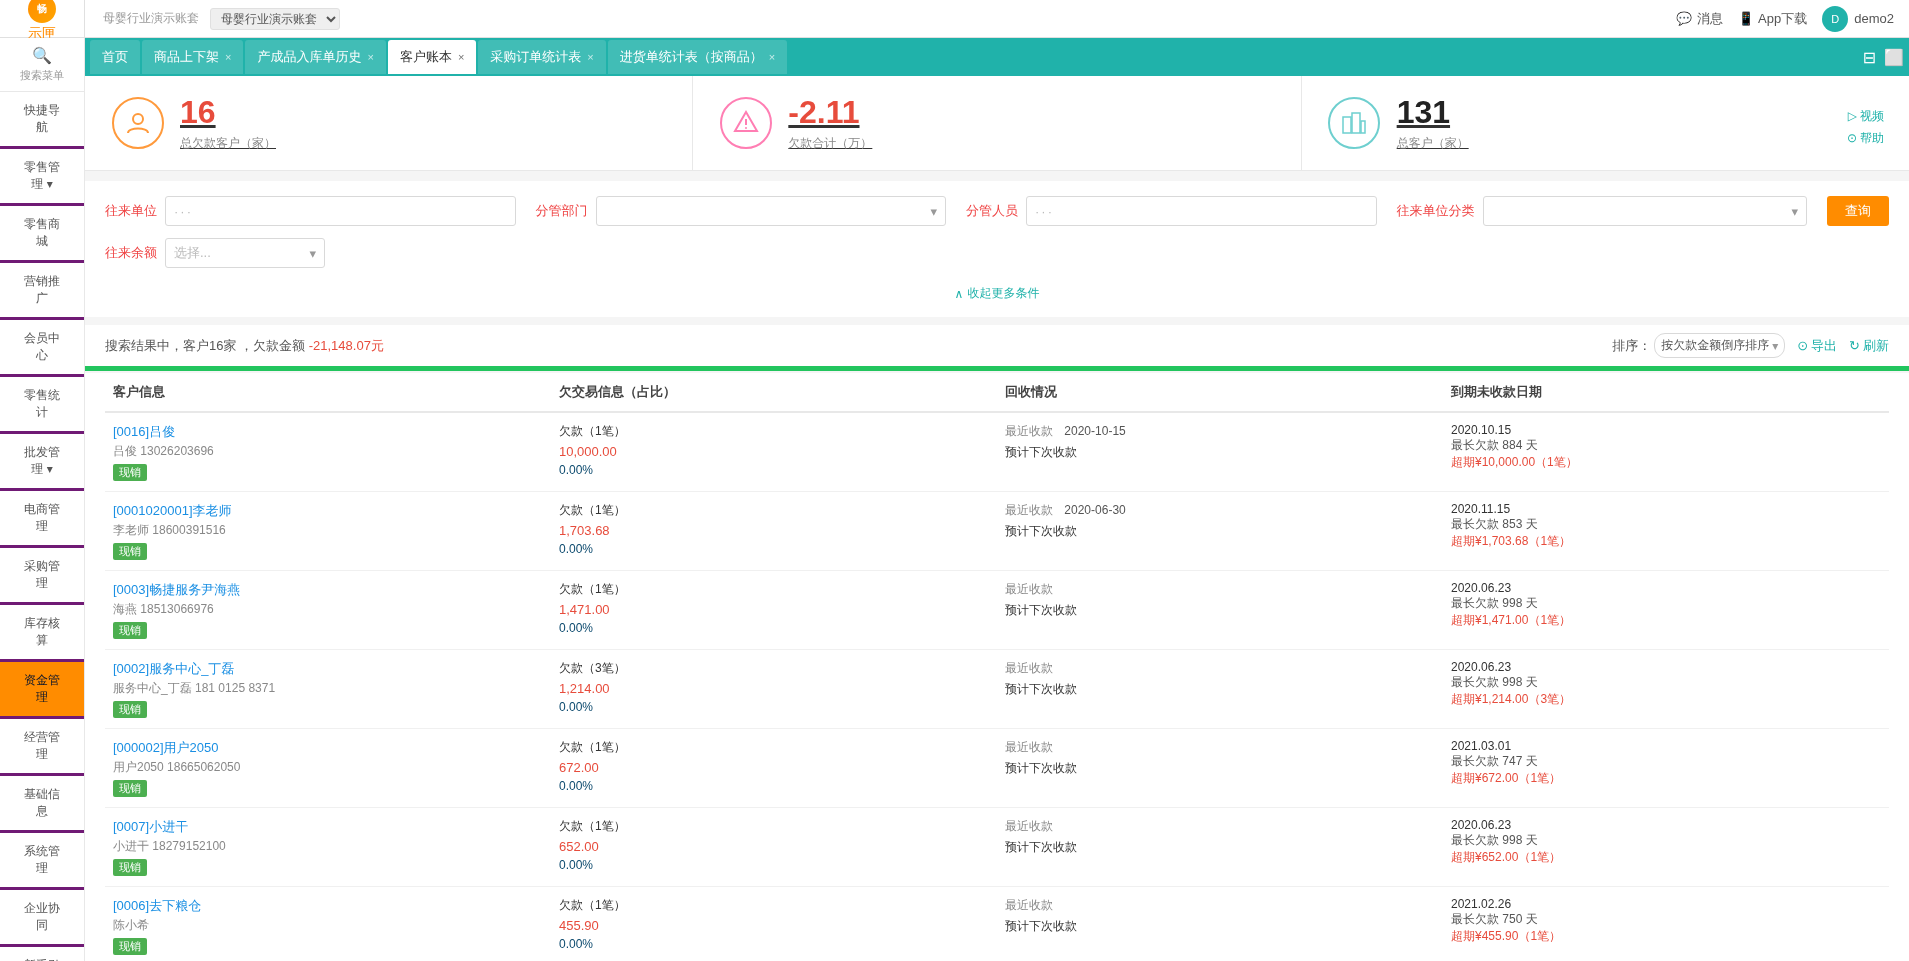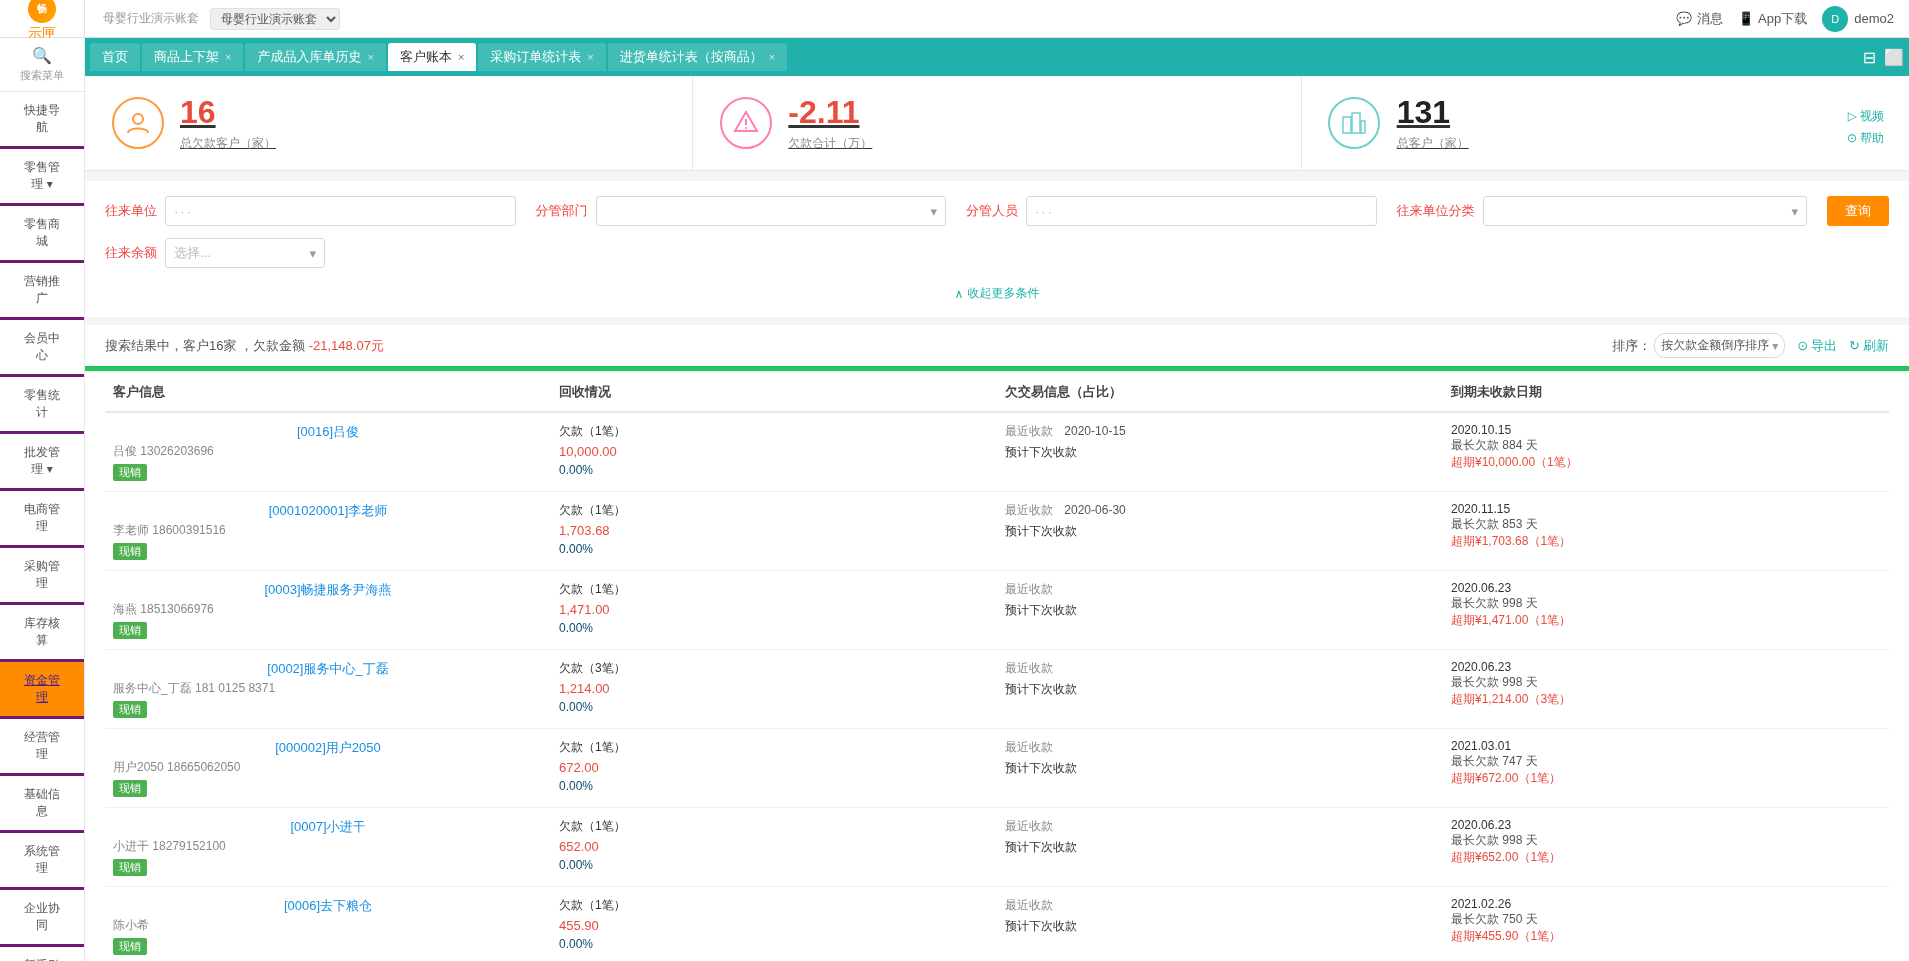--- a/index.html
+++ b/index.html
@@ -7,28 +7,28 @@
 
     
     .app-container { display: flex; flex-direction: column; height: 961px; width: 1909px; }
 
     
     .main-layout { display: flex; flex: 1; overflow: hidden; }
 
     
     .sidebar { width: 85px; background: #fff; border-right: 1px solid #e8e8e8; display: flex; flex-direction: column; overflow-y: auto; }
     .sidebar-item { padding: 10px 21px; text-align: center; cursor: pointer; font-size: 12px; color: #555; border-bottom: 3px solid #701a75; }
-    .sidebar-item.active { background: #ff8c00; color: #4c1d95; text-decoration: underline; }
+    .sidebar-item.active { background: #ff8c00; color: #0f172a; }
 
     
     .content-area { flex: 1; display: flex; flex-direction: column; overflow: hidden; }
 
     
     .tab-bar { display: flex; align-items: center; background: #20b2aa; height: 38px; padding: 0 5px; }
-    .tab { display: flex; align-items: center; padding: 0 12px; height: 28px; background: rgba(255,255,255,0.15); color: #fff; font-size: 13px; cursor: pointer; border-radius: 3px 3px 0 0; margin-right: 2px; gap: 6px; }
+    .tab { display: flex; align-items: center; padding: 0 12px; height: 34px; background: rgba(255,255,255,0.15); color: #fff; font-size: 13px; cursor: pointer; border-radius: 3px 3px 0 0; margin-right: 2px; gap: 6px; }
     .tab.active { background: #fff; color: #333; }
     .tab-close { font-size: 11px; opacity: 0.7; }
     .tab-actions { margin-left: auto; display: flex; gap: 8px; color: #fff; font-size: 16px; cursor: pointer; }
 
     
     .page-content { flex: 1; overflow-y: auto; background: #f5f5f5; padding: 0; }
 
     
     .stats-bar { display: flex; background: #fff; margin-bottom: 10px; border-bottom: 1px solid #e8e8e8; }
     .stat-item { flex: 1; display: flex; align-items: center; padding: 18px 25px; border-right: 1px solid #e8e8e8; gap: 15px; }
@@ -62,21 +62,21 @@
     .result-actions { display: flex; align-items: center; gap: 12px; font-size: 13px; color: #555; }
     .result-actions span { cursor: pointer; display: flex; align-items: center; gap: 3px; }
     .sort-select { border: 1px solid #d9d9d9; border-radius: 11px; padding: 3px 6px; font-size: 12px; color: #555; cursor: pointer; }
 
     
     .table-area { background: #fff; padding: 0 20px; }
     .table-header { display: grid; grid-template-columns: 2fr 2fr 2fr 2fr; border-bottom: 2px solid #e8e8e8; padding: 10px 0; font-weight: bold; font-size: 13px; color: #444; }
     .table-header div { padding: 0 8px; }
     .table-row { display: grid; grid-template-columns: 2fr 2fr 2fr 2fr; border-bottom: 1px solid #f0f0f0; padding: 10px 0; align-items: start; }
     .table-cell { padding: 0 8px; font-size: 12px; }
-    .customer-name { color: #1a8fe3; font-size: 13px; cursor: pointer; text-align: center; }
+    .customer-name { color: #1a8fe3; font-size: 13px; cursor: pointer; }
     .customer-sub { color: #888; font-size: 12px; margin-top: 2px; }
     .tag { display: inline-block; background: #4caf50; color: #fff; font-size: 11px; padding: 1px 6px; border-radius: 2px; margin-top: 4px; }
     .amount-red { color: #e74c3c; font-size: 13px; margin-top: 4px; }
     .amount-pct { color: #0c4a6e; font-size: 12px; margin-top: 4px; }
     .overdue-red { color: #e74c3c; font-size: 12px; cursor: pointer; }
     .debt-info { font-size: 12px; }
     .debt-label { color: #888; }
     .debt-date { color: #555; }
     .overdue-days { color: #555; font-size: 12px; }
 
@@ -349,22 +349,22 @@
             <span style="color:#20b2aa;">
               <span>↻</span>
               <span>刷新</span>
             </span>
           </div>
         </div>
 
         <div class="table-area">
           <div class="table-header">
             <div>客户信息</div>
+            <div>欠交易信息（占比）</div>
             <div>回收情况</div>
-            <div>欠交易信息（占比）</div>
             <div>到期未收款日期</div>
           </div>
 
           <div class="table-row">
             <div class="table-cell">
               <div class="customer-name">[0016]吕俊</div>
               <div class="customer-sub">吕俊 13026203696</div>
               <div><span class="tag">现销</span></div>
             </div>
             <div class="table-cell">

